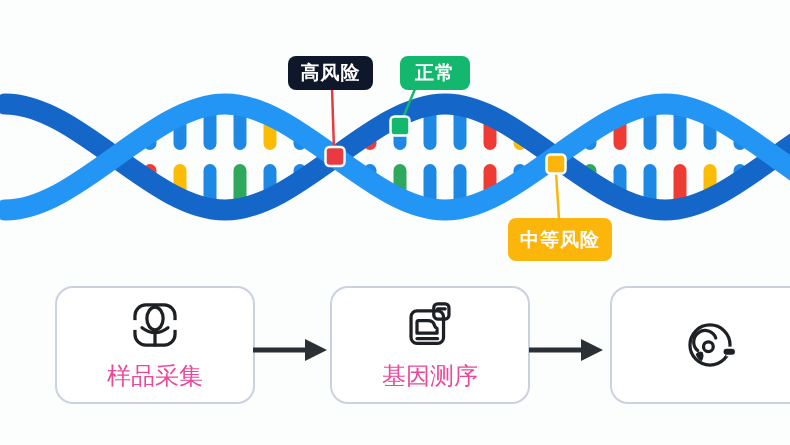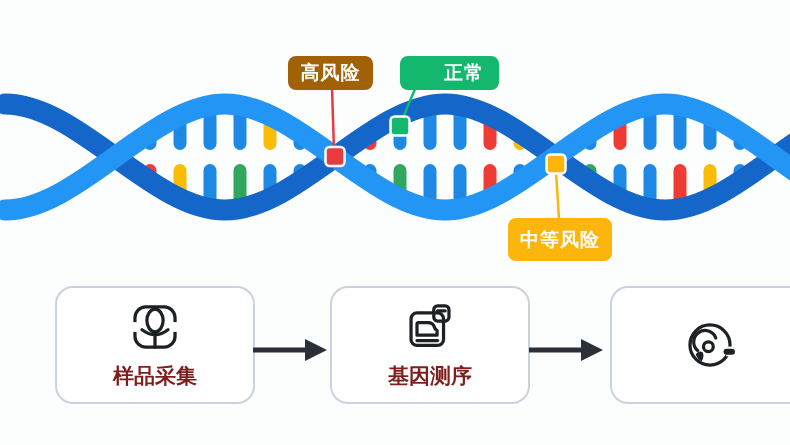--- a/index.html
+++ b/index.html
@@ -8,29 +8,29 @@
     background:#fcfdfd;
     font-family:"Liberation Sans","DejaVu Sans",sans-serif;
   }
   #dna-svg{position:absolute;left:0;top:0;}
   .pill{
     position:absolute;display:flex;align-items:center;justify-content:center;
     color:#fff;font-weight:700;font-size:19px;letter-spacing:1px;
     border-radius:8px;white-space:nowrap;
   }
   .pill-high{left:288px;top:56px;width:85px;height:34px;}
-  .pill-normal{left:400px;top:56px;width:70px;height:34px;padding-left:29px;}
+  .pill-normal{left:400px;top:56px;width:70px;height:34px;}
   .pill-medium{left:508px;top:218px;width:104px;height:43px;}
   .flow-box{
     position:absolute;top:286px;width:196px;height:114px;background:#ffffff;
     border:2px solid #c9d2de;border-radius:18px;
     display:flex;flex-direction:column;align-items:center;justify-content:center;gap:9px;
   }
   .box-1{left:55px;} .box-2{left:330px;} .box-3{left:610px;}
-  .flow-label{font-size:21px;font-weight:700;color:#7f1d1d;}
+  .flow-label{font-size:24px;font-weight:400;color:#ec4899;}
   .icon-svg{display:block;}
   .icon-svg .ln{fill:none;stroke:#1d2024;stroke-width:3;stroke-linecap:round;stroke-linejoin:round;}
   .icon-svg .fl{fill:#1d2024;}
   .icon-svg .erase{fill:#ffffff;}
   .arrow{position:absolute;top:336px;}
 </style>
 </head>
 <body>
 
 <div class="stage" style="background: rgb(252, 253, 253);">
@@ -79,21 +79,21 @@
 
     <line x1="332" y1="88" x2="334" y2="150" stroke-width="2.5" stroke="#e93a42"></line>
     <line x1="415" y1="89" x2="402" y2="120" stroke-width="2.5" stroke="#13b76d"></line>
     <line x1="556" y1="172" x2="559" y2="219" stroke-width="2.5" stroke="#fcb60b"></line>
 
     <rect x="325.5" y="147" width="19" height="19" rx="4" stroke="#ffffff" stroke-width="2.5" fill="#e93a42"></rect>
     <rect x="390.5" y="116.5" width="19" height="19" rx="4" stroke="#ffffff" stroke-width="2.5" fill="#13b76d"></rect>
     <rect x="546.5" y="154.5" width="19" height="19" rx="4" stroke="#ffffff" stroke-width="2.5" fill="#fcb60b"></rect>
   </svg>
 
-  <div class="pill pill-high" style="background-color: #a16207;">高风险</div>
+  <div class="pill pill-high" style="background-color: #0f172a;">高风险</div>
   <div class="pill pill-normal" style="background-color: rgb(19, 183, 109);">正常</div>
   <div class="pill pill-medium" style="background-color: rgb(252, 182, 11);">中等风险</div>
 
   <div class="flow-box box-1">
     <svg class="icon-svg" width="52" height="52" viewBox="0 0 48 48">
       <rect class="ln" x="5.5" y="5.5" width="37" height="37" rx="10"></rect>
       <rect class="erase" x="1" y="19.5" width="9" height="9"></rect>
       <rect class="erase" x="38" y="19.5" width="9" height="9"></rect>
       <ellipse class="ln" cx="24" cy="18" rx="7.5" ry="10.5"></ellipse>
       <path class="ln" d="M12 26.5 Q24 35.5 36 26.5"></path>

